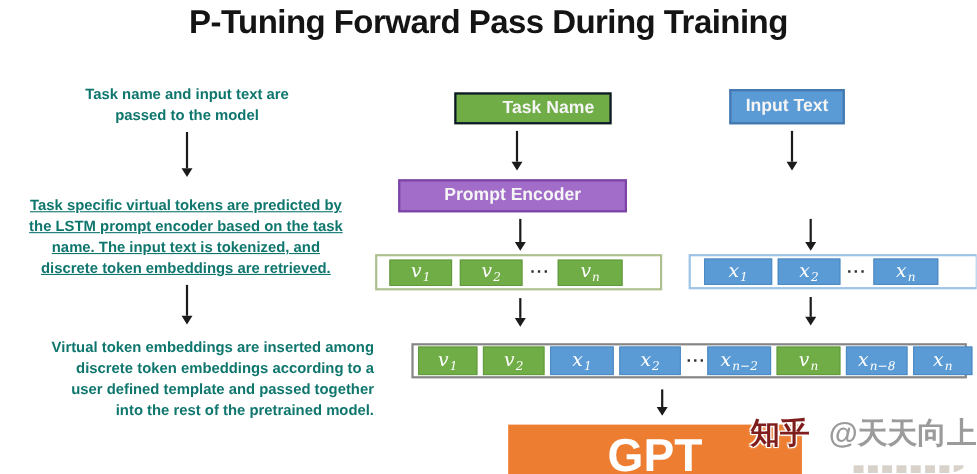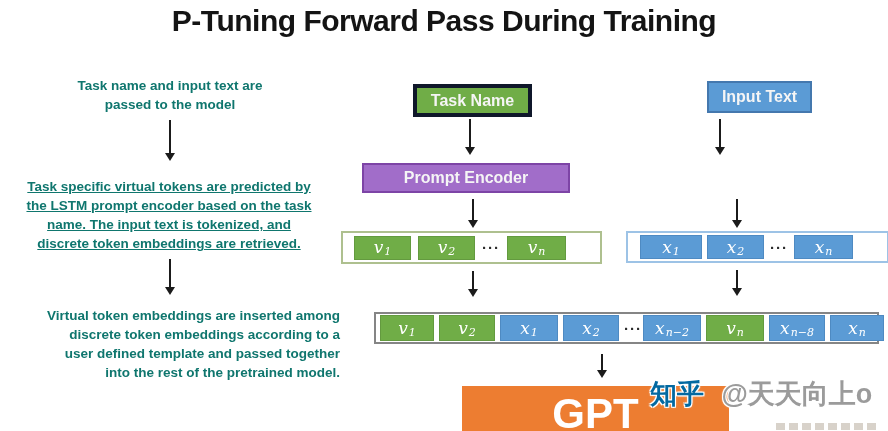--- a/index.html
+++ b/index.html
@@ -1,35 +1,35 @@
 <!DOCTYPE html>
 <html><head>
 <meta charset="utf-8">
 <style>
   html,body{margin:0;padding:0;background:#fff;}
   #stage{position:relative;width:888px;height:431px;background:#ffffff;overflow:hidden;
-         font-family:"Liberation Sans",sans-serif;}
+         font-family:"Liberation Sans",sans-serif;border-radius:30px;}
 
   .title{position:absolute;top:4px;left:0;right:0;text-align:center;
          font-size:30px;font-weight:700;color:#141414;letter-spacing:-0.5px;}
 
   .note{position:absolute;text-align:center;font-size:13.5px;font-weight:700;
         color:#0f766e;line-height:1.42;white-space:pre-line;}
 
   
   .arr{position:absolute;width:2px;background:#1b1b1b;}
   .arr::after{content:"";position:absolute;left:-4.5px;bottom:-8px;width:0;height:0;
               border-left:5.5px solid transparent;border-right:5.5px solid transparent;
               border-top:8px solid #1b1b1b;}
 
   
   .box{position:absolute;display:flex;align-items:center;justify-content:center;
        font-weight:700;color:#f5f5f5;font-size:16px;}
-  .box.green {background:#70ad47;border:4px solid #0f172a;}
-  .box.blue  {background:#5b9bd5;border:2px solid #4478ae;margin-left:44px;}
+  .box.green {background:#70ad47;border:2px solid #0f172a;padding-left:28px;}
+  .box.blue  {background:#5b9bd5;border:2px solid #4478ae;}
   .box.purple{background:#a16dc9;border:2px solid #7d44a6;}
   .box.gray  {background:#a6a6a6;border:2px solid #8c8c8c;color:#f2f2f2;}
   .box.orange{background:#ed7d31;border:none;}
 
   
   .rowbox{position:absolute;background:#fff;display:flex;align-items:center;}
   .rowbox.greenish{border:2px solid #aec08f;}
   .rowbox.blueish {border:2px solid #9dc3e6;}
   .rowbox.grayish {border:2px solid #858585;}
 
@@ -42,21 +42,21 @@
 
   .dots{flex:none;text-align:center;font-weight:700;color:#2b2b2b;font-size:15px;
         letter-spacing:1px;line-height:1;}
 
   .gpt-label{position:absolute;left:0;right:0;top:7px;text-align:center;
              font-size:42px;font-weight:700;color:#fff;line-height:1;}
 
   .watermark{position:absolute;left:650px;top:376px;font-size:27px;font-weight:700;
              white-space:nowrap;
              text-shadow:-1px -1px 0 #fff,1px -1px 0 #fff,-1px 1px 0 #fff,1px 1px 0 #fff,0 0 3px #fff;}
-  .watermark .brand{color:#0369a1;}
+  .watermark .brand{color:#7f1d1d;margin-left:32px;}
   .watermark .handle{color:#9b9b9b;}
 
   .faint{position:absolute;left:776px;top:423px;display:flex;gap:4px;}
   .faint span{width:9px;height:7px;background:#d8d2ca;display:block;}
 </style>
 </head>
 <body>
 
 <div id="stage">
 

